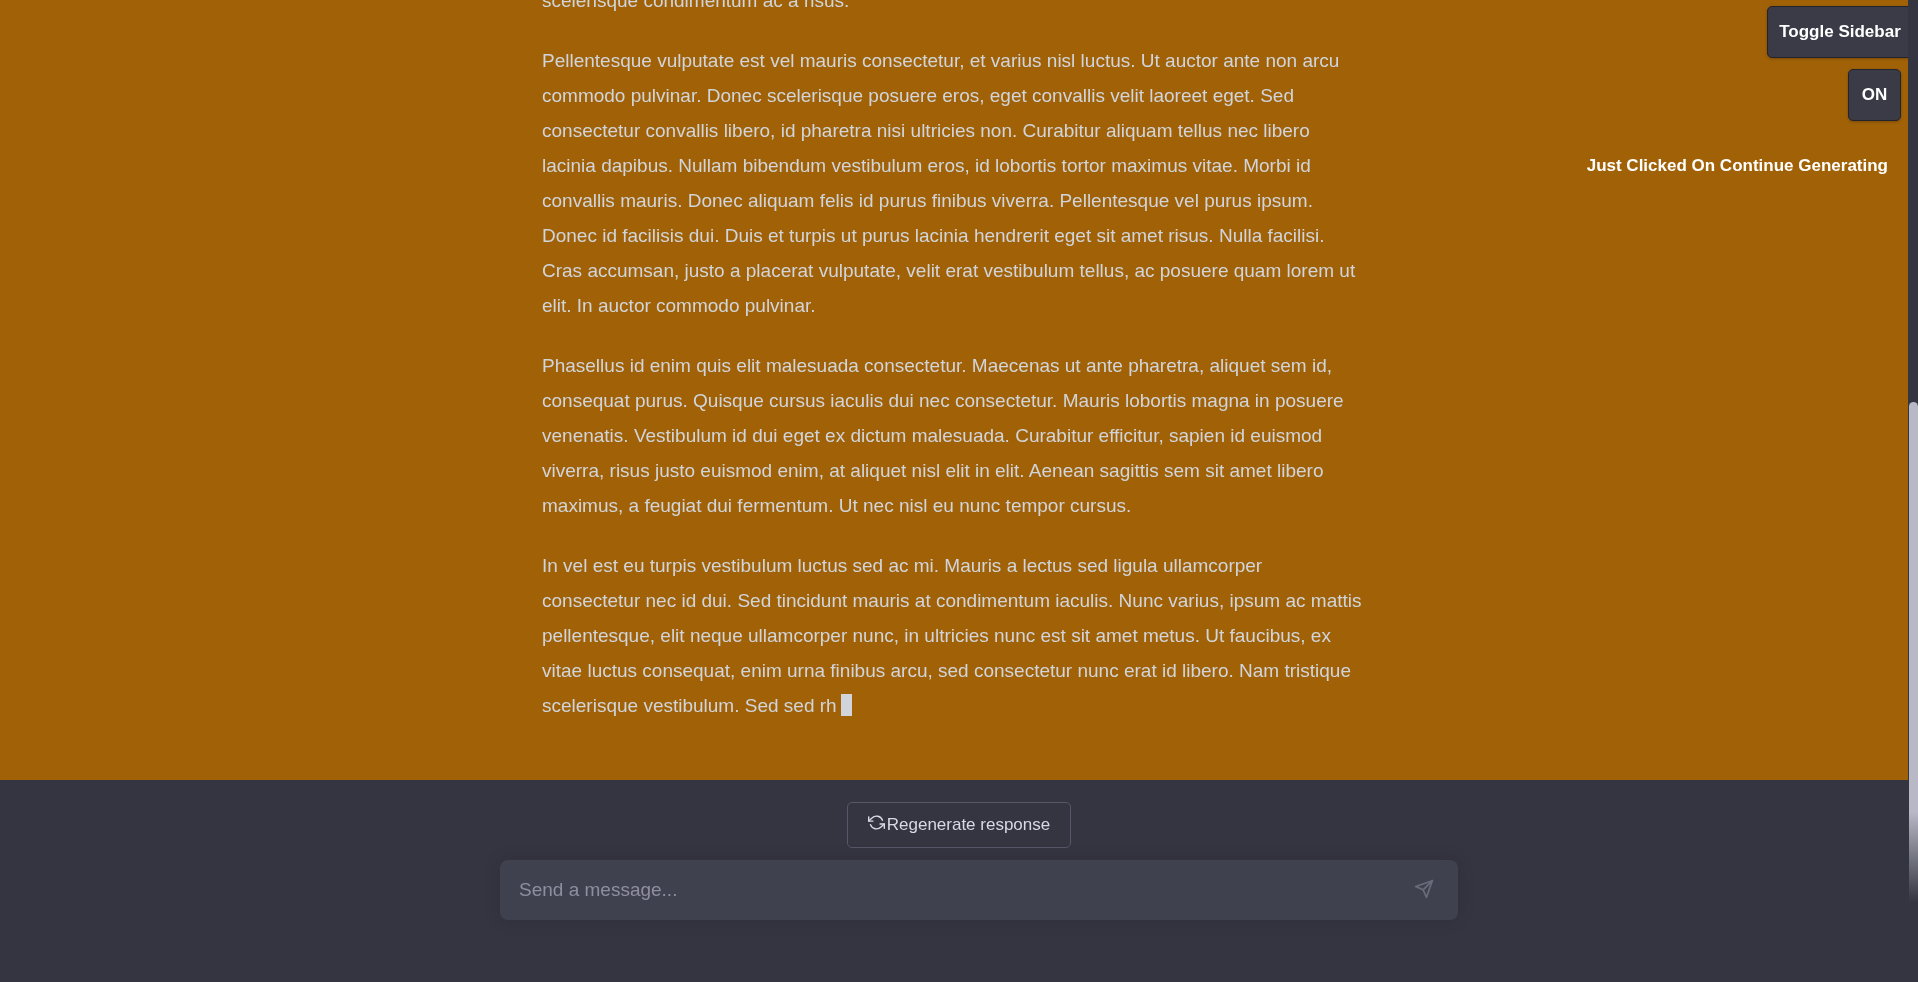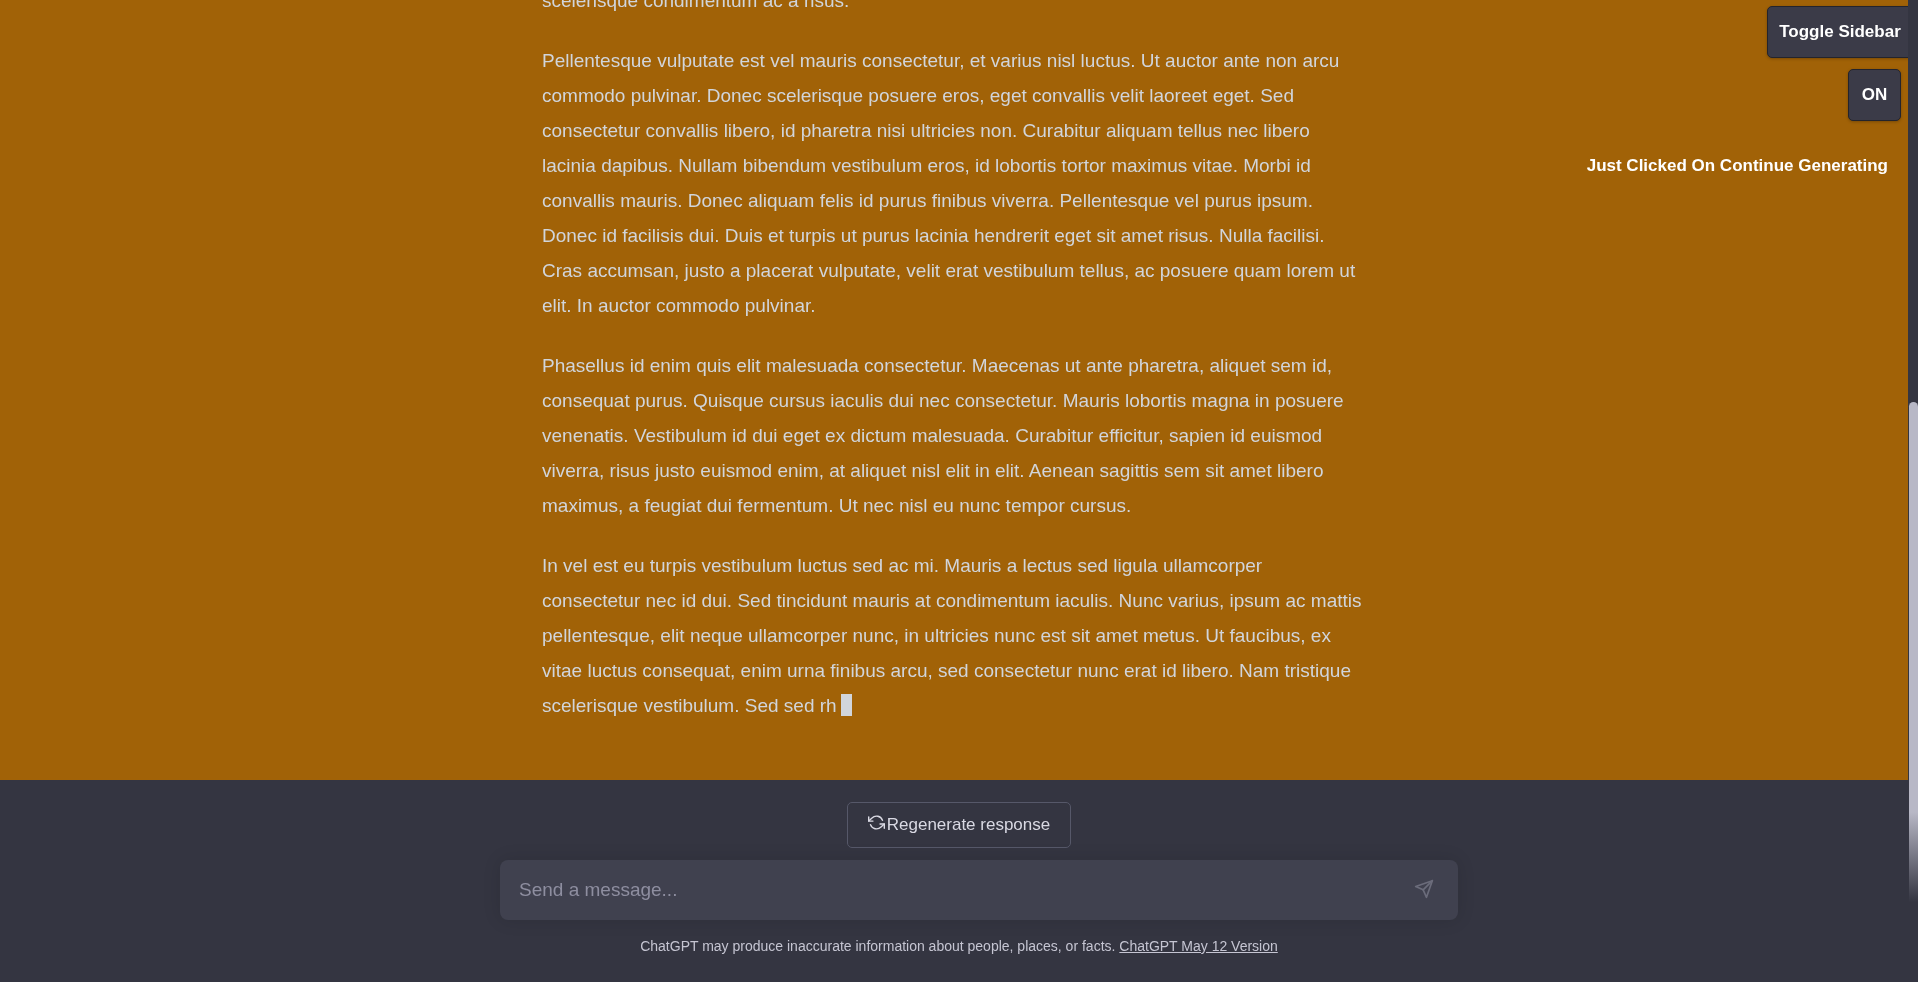--- a/index.html
+++ b/index.html
@@ -137,23 +137,20 @@
       <button class="send-btn">
         <span>
           <svg viewBox="0 0 24 24" fill="none" stroke="#6b6c7b" stroke-width="2" stroke-linecap="round" stroke-linejoin="round">
             <line x1="22" y1="2" x2="11" y2="13"></line>
             <polygon points="22 2 15 22 11 13 2 9 22 2"></polygon>
           </svg>
         </span>
       </button>
     </div>
 
-    <div class="footer-note">
-      <span>ChatGPT may produce inaccurate information about people, places, or facts. </span><a href="#">ChatGPT May 12 Version</a>
-    </div>
   </div>
 
   <button class="toggle-sidebar">Toggle Sidebar</button>
   <button class="on-btn">ON</button>
   <div class="status-label">Just Clicked On Continue Generating</div>
 
   <div class="scroll-track"></div>
   <div class="scroll-thumb"></div>
 </div>
 

